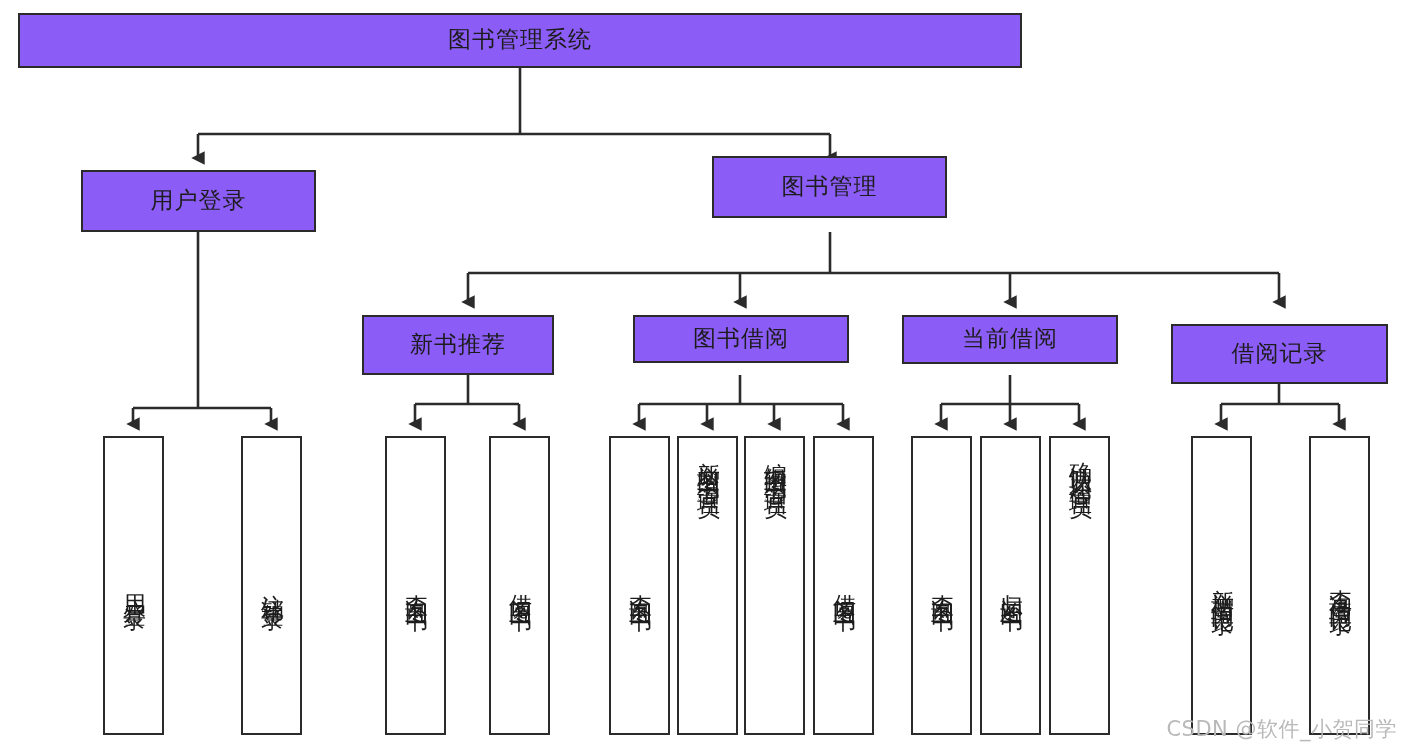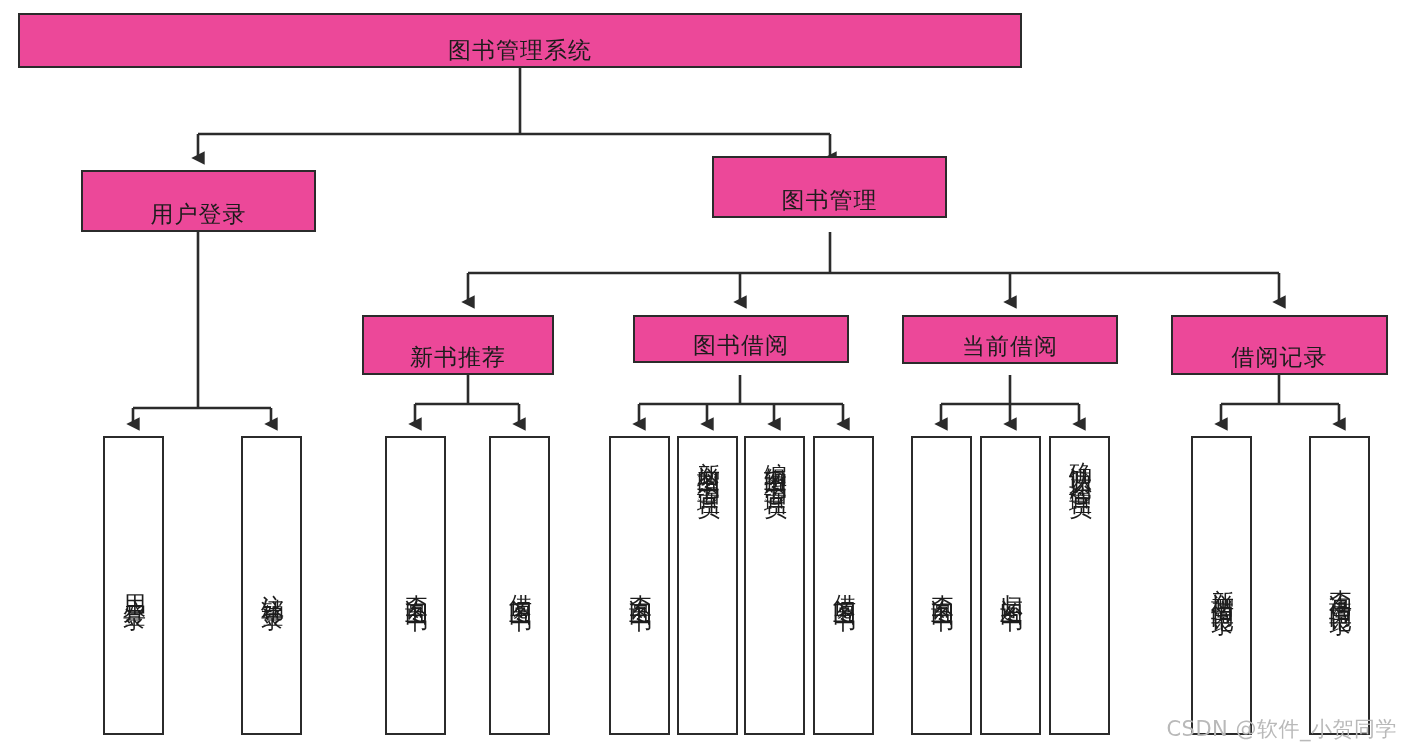--- a/index.html
+++ b/index.html
@@ -18,24 +18,24 @@
   svg#wires{
     position:absolute;
     left:0; top:0;
     width:1405px;
     height:747px;
     pointer-events:none;
   }
   .node{
     position:absolute;
     box-sizing:border-box;
-    background:#ec4899;
+    background:#8b5cf6;
     border:2.5px solid #2b2b2b;
     display:flex;
-    align-items:flex-end;
+    align-items:center;
     justify-content:center;
     z-index:2;
   }
   .node-label{
     font-size:23px;
     line-height:1.25;
     letter-spacing:1px;
     color:#1c1c1c;
     white-space:nowrap;
     text-rendering:geometricPrecision;
@@ -143,21 +143,21 @@
 
   <div class="node" style="left:362px; top:315px; width:192px; height:60px;">
     <span class="node-label">新书推荐</span>
   </div>
   <div class="node" style="left:633px; top:315px; width:216px; height:48px;">
     <span class="node-label">图书借阅</span>
   </div>
   <div class="node" style="left:902px; top:315px; width:216px; height:49px;">
     <span class="node-label">当前借阅</span>
   </div>
-  <div class="node" style="left:1171px; top:315px; width:217px; height:60px;">
+  <div class="node" style="left:1171px; top:324px; width:217px; height:60px;">
     <span class="node-label">借阅记录</span>
   </div>
 
   <div class="leaf" style="left:103px; top:436px; width:61px; height:299px;">
     <span class="leaf-label">用户登录</span>
   </div>
   <div class="leaf" style="left:241px; top:436px; width:61px; height:299px;">
     <span class="leaf-label">注销登录</span>
   </div>
 

